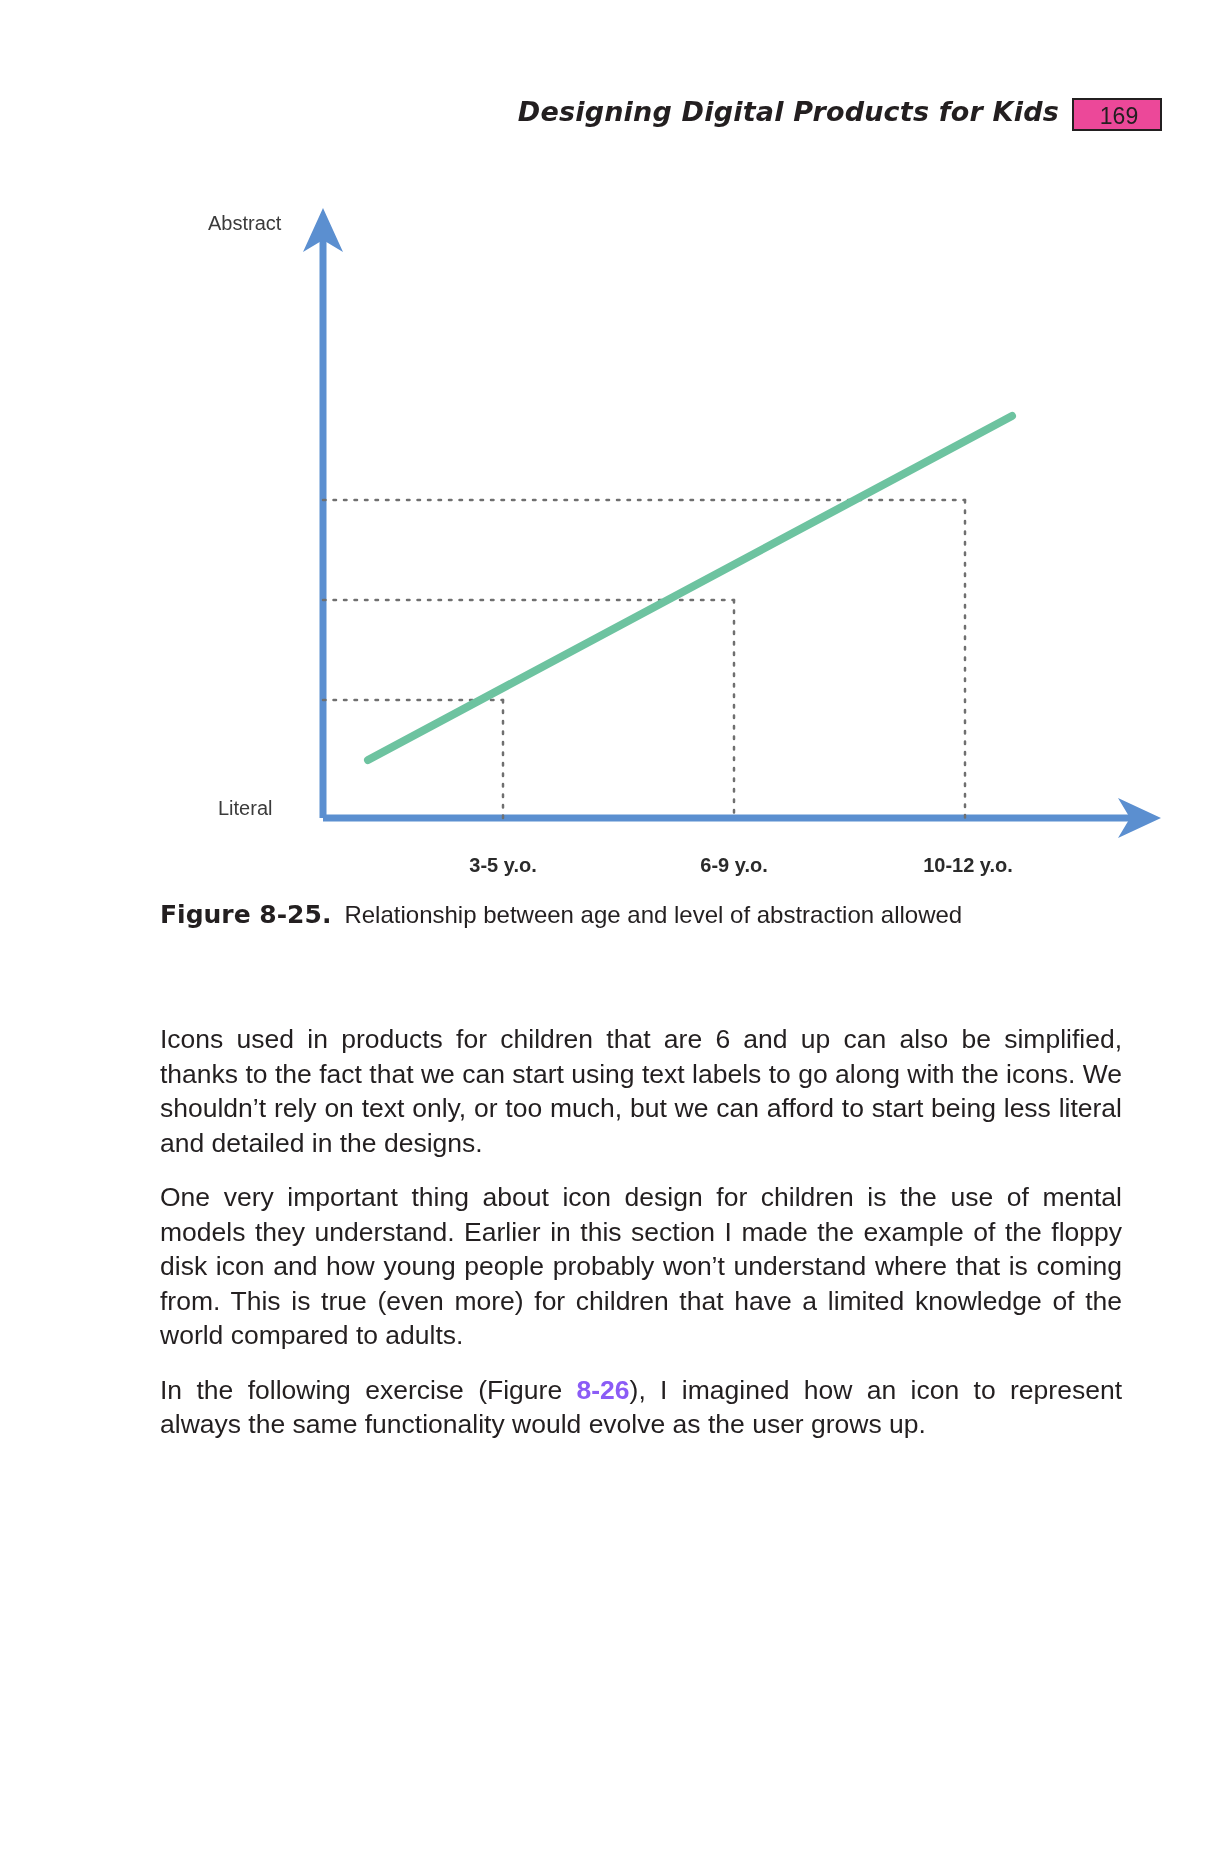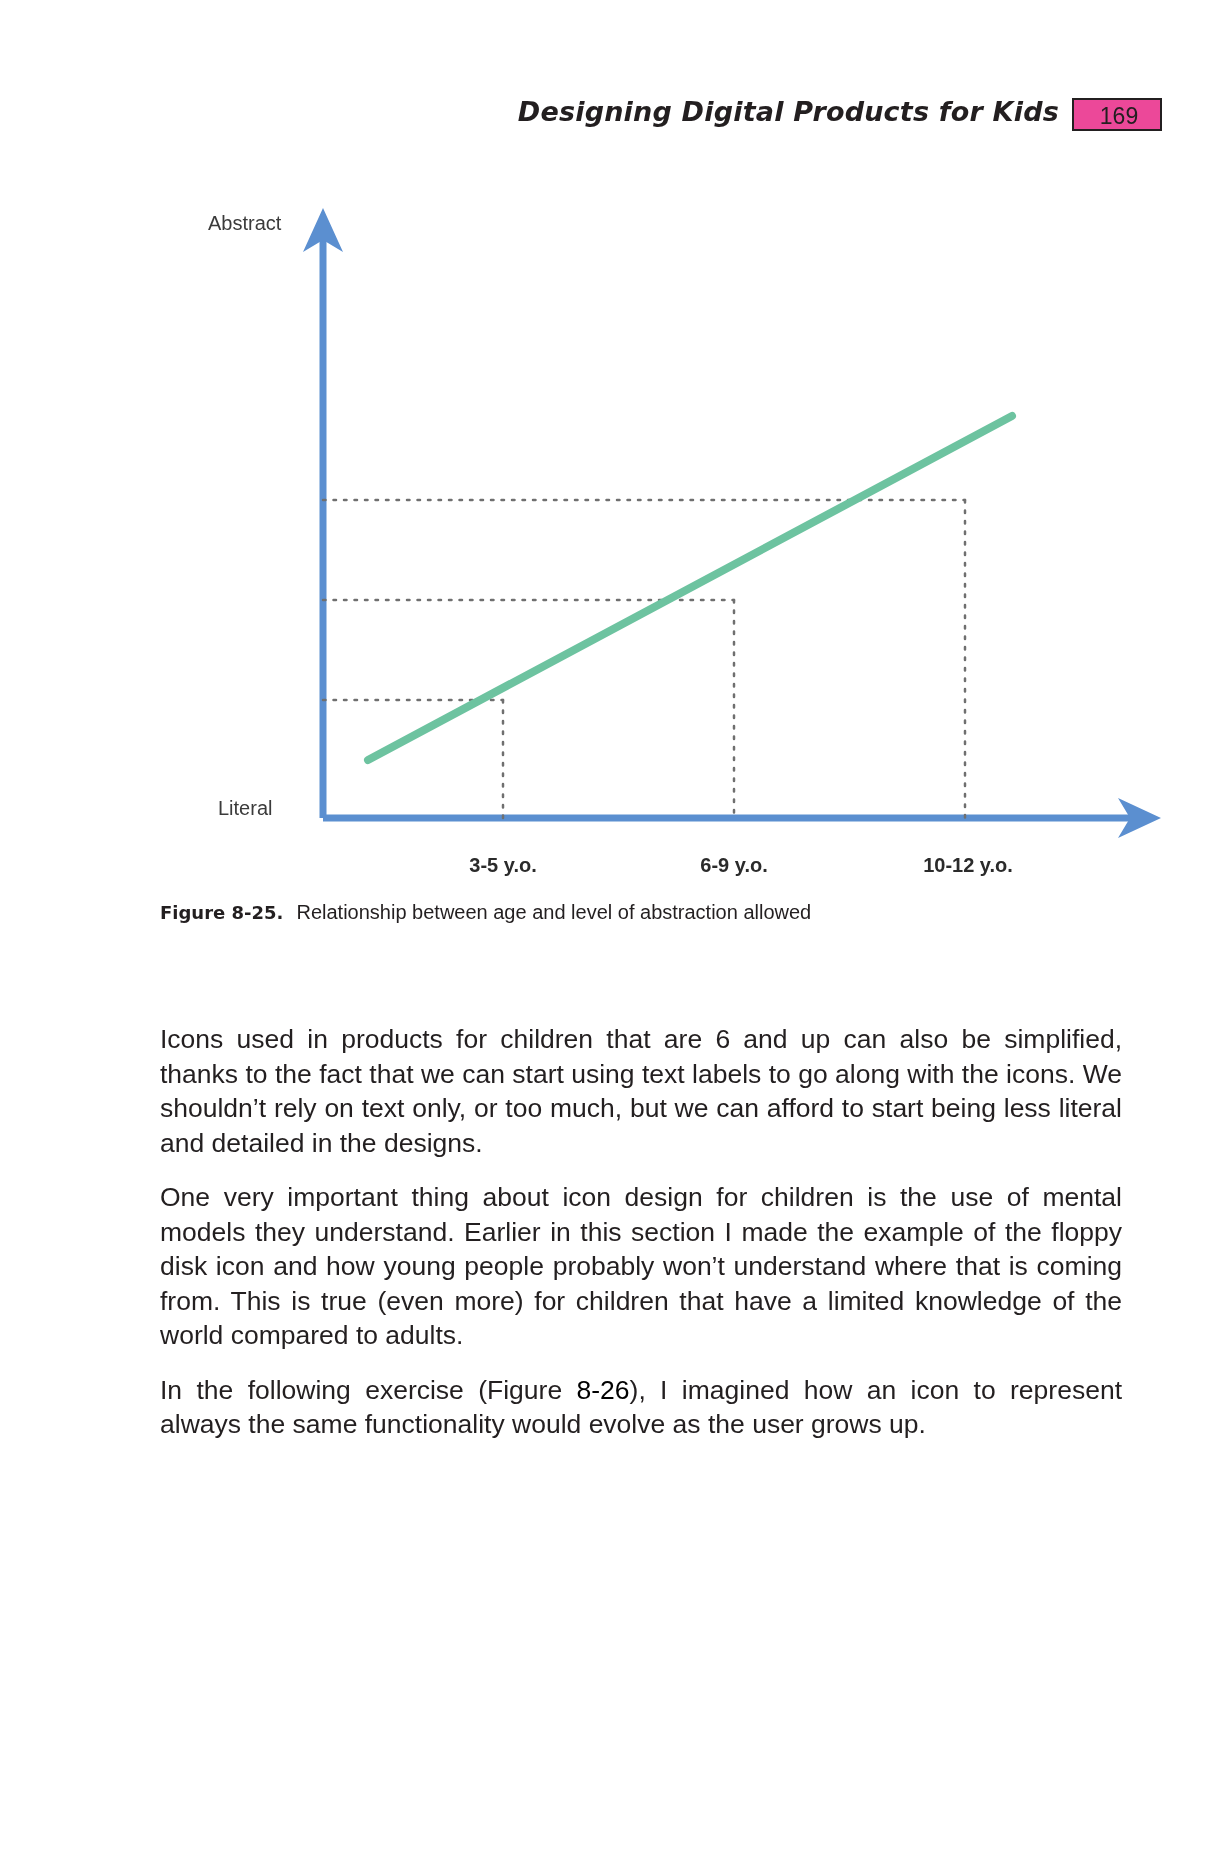--- a/index.html
+++ b/index.html
@@ -89,25 +89,25 @@
     left: 160px;
     top: 899px;
     width: 930px;
     font-family: "DejaVu Sans", sans-serif;
     font-size: 20.5px;
     color: #231f20;
     line-height: 1.3;
   }
   .caption b {
     font-weight: bold;
-    font-size: 18px;
+    font-size: 25px;
   }
   .caption .caption-text {
     font-family: "Liberation Sans", sans-serif;
-    font-size: 20px;
+    font-size: 24px;
   }
 
   
   .body {
     position: absolute;
     left: 160px;
     top: 1022px;
     width: 962px;
   }
   .para {
@@ -115,21 +115,22 @@
     font-size: 26.5px;
     line-height: 34.5px;
     color: #231f20;
     text-align: justify;
     margin: 0 0 20px 0;
     -webkit-hyphens: none;
     hyphens: none;
   }
   .para:last-child { margin-bottom: 0; }
   .xref {
-    color: #000000;
+    color: #8b5cf6;
+    font-weight: bold;
   }
 </style>
 </head>
 <body>
 
 <div class="page">
 
   <div class="runhead">
     <div class="runhead-title">Designing Digital Products for Kids</div>
     <div class="runhead-pagebox">

